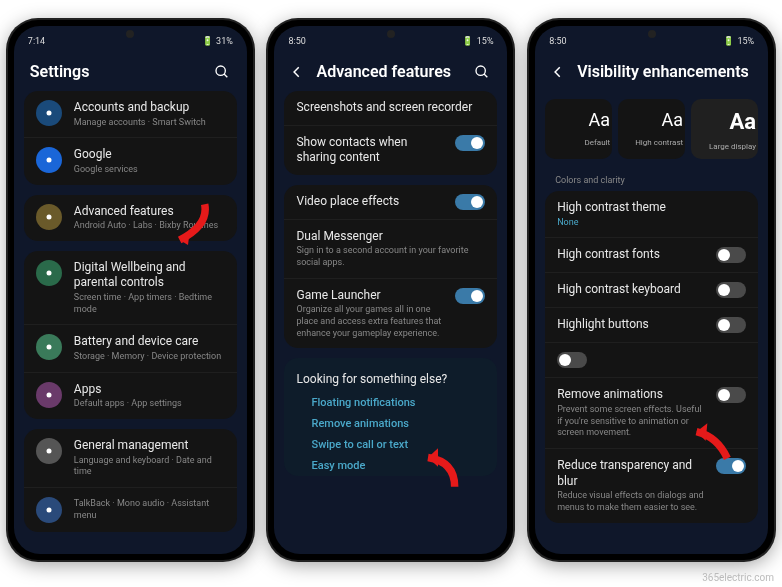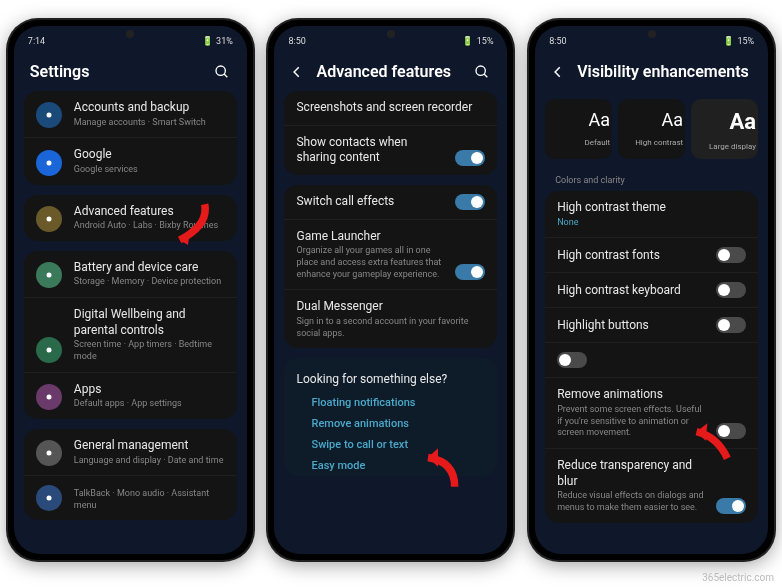--- a/index.html
+++ b/index.html
@@ -90,21 +90,21 @@
     padding: 0 6px;
   }
   .section {
     background: #141414;
     border-radius: 14px;
     margin: 0 4px 10px 4px;
     overflow:hidden;
   }
   .row {
     display:flex;
-    align-items:flex-end;
+    align-items:flex-start;
     padding: 9px 12px;
     gap: 12px;
     position:relative;
   }
   .row + .row { border-top: 1px solid #1f1f1f; }
   .row-icon {
     width: 26px;
     height: 26px;
     border-radius: 50%;
     display:flex;
@@ -253,63 +253,63 @@
               </svg>
             </div>
             <div class="row-text">
               <div class="row-title">Advanced features</div>
               <div class="row-sub">Android Auto · Labs · Bixby Routines</div>
             </div>
           </div>
         </div>
         <div class="section">
           <div class="row">
+            <div class="row-icon" style="background: rgb(42, 106, 74);">
+              <svg width="12" height="12" viewBox="0 0 24 24" fill="currentColor">
+                <circle cx="12" cy="12" r="5"></circle>
+              </svg>
+            </div>
+            <div class="row-text">
+              <div class="row-title">Digital Wellbeing and parental controls</div>
+              <div class="row-sub">Screen time · App timers · Bedtime mode</div>
+            </div>
+          </div>
+          <div class="row">
             <div class="row-icon" style="background: rgb(58, 122, 90);">
               <svg width="12" height="12" viewBox="0 0 24 24" fill="currentColor">
                 <circle cx="12" cy="12" r="5"></circle>
               </svg>
             </div>
             <div class="row-text">
               <div class="row-title">Battery and device care</div>
               <div class="row-sub">Storage · Memory · Device protection</div>
             </div>
           </div>
           <div class="row">
-            <div class="row-icon" style="background: rgb(42, 106, 74);">
-              <svg width="12" height="12" viewBox="0 0 24 24" fill="currentColor">
-                <circle cx="12" cy="12" r="5"></circle>
-              </svg>
-            </div>
-            <div class="row-text">
-              <div class="row-title">Digital Wellbeing and parental controls</div>
-              <div class="row-sub">Screen time · App timers · Bedtime mode</div>
-            </div>
-          </div>
-          <div class="row">
             <div class="row-icon" style="background: rgb(106, 58, 106);">
               <svg width="12" height="12" viewBox="0 0 24 24" fill="currentColor">
                 <circle cx="12" cy="12" r="5"></circle>
               </svg>
             </div>
             <div class="row-text">
               <div class="row-title">Apps</div>
               <div class="row-sub">Default apps · App settings</div>
             </div>
           </div>
         </div>
         <div class="section">
           <div class="row">
             <div class="row-icon" style="background: rgb(85, 85, 85);">
               <svg width="12" height="12" viewBox="0 0 24 24" fill="currentColor">
                 <circle cx="12" cy="12" r="5"></circle>
               </svg>
             </div>
             <div class="row-text">
               <div class="row-title">General management</div>
-              <div class="row-sub">Language and display · Date and time</div>
+              <div class="row-sub">Language and keyboard · Date and time</div>
             </div>
           </div>
           <div class="row">
             <div class="row-icon" style="background: rgb(42, 74, 122);">
               <svg width="12" height="12" viewBox="0 0 24 24" fill="currentColor">
                 <circle cx="12" cy="12" r="5"></circle>
               </svg>
             </div>
             <div class="row-text">
               <div class="row-sub">TalkBack · Mono audio · Assistant menu</div>
@@ -356,36 +356,36 @@
           <div class="row no-icon">
             <div class="row-text">
               <div class="row-title">Show contacts when sharing content</div>
             </div>
             <div class="toggle on"></div>
           </div>
         </div>
         <div class="section">
           <div class="row no-icon">
             <div class="row-text">
-              <div class="row-title">Switch call effects</div>
+              <div class="row-title">Video place effects</div>
             </div>
             <div class="toggle on"></div>
+          </div>
+          <div class="row no-icon">
+            <div class="row-text">
+              <div class="row-title">Dual Messenger</div>
+              <div class="row-sub">Sign in to a second account in your favorite social apps.</div>
+            </div>
           </div>
           <div class="row no-icon">
             <div class="row-text">
               <div class="row-title">Game Launcher</div>
               <div class="row-sub">Organize all your games all in one place and access extra features that enhance your gameplay experience.</div>
             </div>
             <div class="toggle on"></div>
-          </div>
-          <div class="row no-icon">
-            <div class="row-text">
-              <div class="row-title">Dual Messenger</div>
-              <div class="row-sub">Sign in to a second account in your favorite social apps.</div>
-            </div>
           </div>
         </div>
         <div class="section" style="background: rgb(14, 28, 42);">
           <div class="looking-title">Looking for something else?</div>
           <div class="link-row">Floating notifications</div>
           <div class="link-row">Remove animations</div>
           <div class="link-row">Swipe to call or text</div>
           <div class="link-row">Easy mode</div>
         </div>
       </div>

